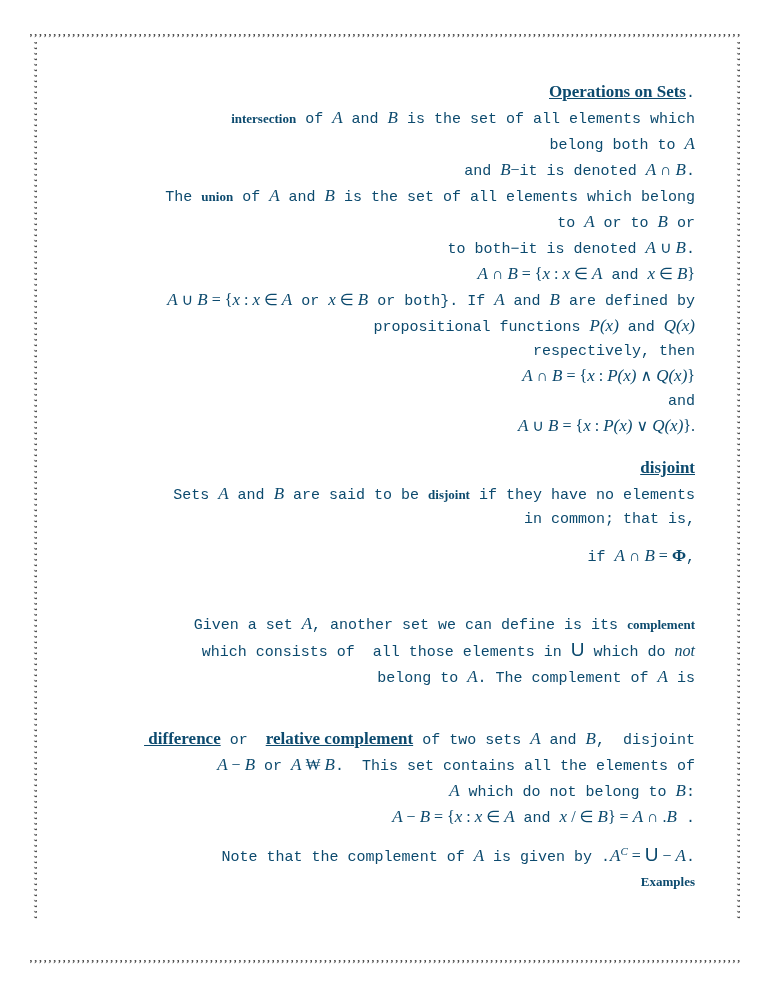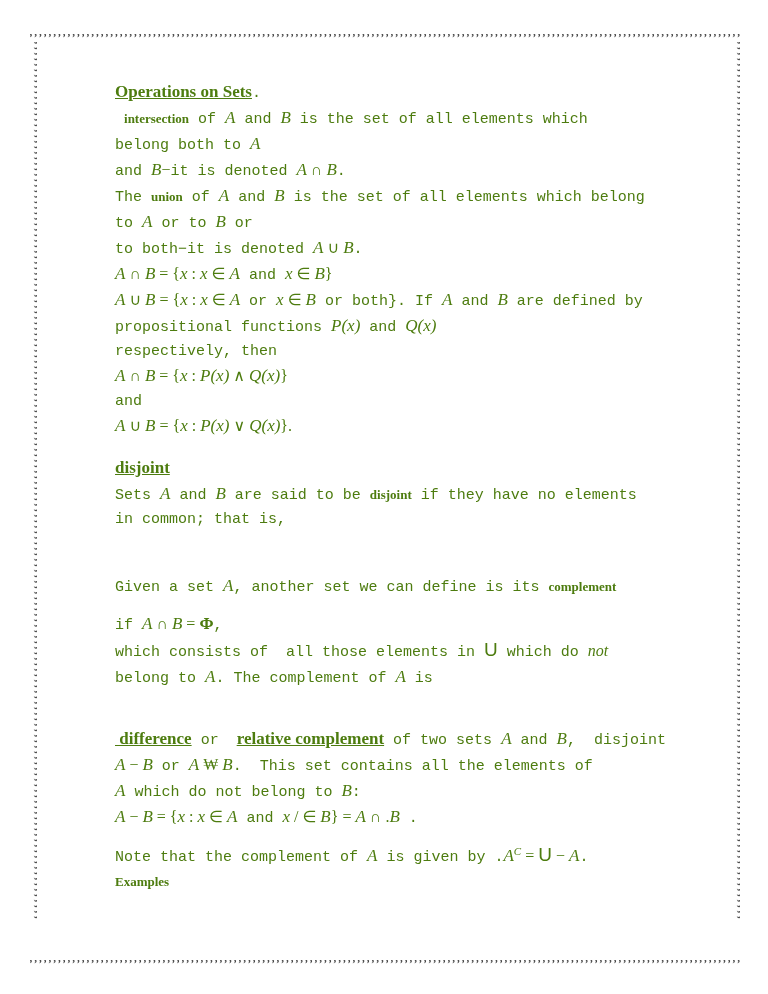--- a/index.html
+++ b/index.html
@@ -51,40 +51,40 @@
   .r-c{font-family:"Liberation Serif", serif;font-style:italic;font-size:11px;vertical-align:6px;}
 </style>
 </head>
 <body>
 
 <div class="page">
   <div class="b-top" style="color: rgb(63, 63, 63);">,,,,,,,,,,,,,,,,,,,,,,,,,,,,,,,,,,,,,,,,,,,,,,,,,,,,,,,,,,,,,,,,,,,,,,,,,,,,,,,,,,,,,,,,,,,,,,,,,,,,,,,,,,,,,,,,,,,,,,,,,,,,,,,,,,,,,,,,,,,,,,,,,,,,,,</div>
   <div class="b-bottom" style="color: rgb(63, 63, 63);">,,,,,,,,,,,,,,,,,,,,,,,,,,,,,,,,,,,,,,,,,,,,,,,,,,,,,,,,,,,,,,,,,,,,,,,,,,,,,,,,,,,,,,,,,,,,,,,,,,,,,,,,,,,,,,,,,,,,,,,,,,,,,,,,,,,,,,,,,,,,,,,,,,,,,,</div>
   <div class="b-left" style="color: rgb(63, 63, 63);">,,,,,,,,,,,,,,,,,,,,,,,,,,,,,,,,,,,,,,,,,,,,,,,,,,,,,,,,,,,,,,,,,,,,,,,,,,,,,,,,,,,,,,,,,,,,,,,,,,,,,,,,,,,,,,,,,,,,,,,,,,,,,,,,,,,,,,,,,,,,,,,,,,,,,,,,,,,,,,,,</div>
   <div class="b-right" style="color: rgb(63, 63, 63);">,,,,,,,,,,,,,,,,,,,,,,,,,,,,,,,,,,,,,,,,,,,,,,,,,,,,,,,,,,,,,,,,,,,,,,,,,,,,,,,,,,,,,,,,,,,,,,,,,,,,,,,,,,,,,,,,,,,,,,,,,,,,,,,,,,,,,,,,,,,,,,,,,,,,,,,,,,,,,,,,</div>
-  <div class="content" style="color: #4d7c0f;">
+  <div class="content" style="color: #0c4a6e; text-align: right;">
       <div class="line"><span class="r-bu">Operations on Sets</span><span class="r-n">.</span></div>
       <div class="line"><span class="r-n"> </span><span class="r-b">intersection</span><span class="r-n"> of </span><span class="r-i">A</span><span class="r-n"> and </span><span class="r-i">B</span><span class="r-n"> is the set of all elements which</span></div>
       <div class="line"><span class="r-n">belong both to </span><span class="r-i">A</span></div>
       <div class="line"><span class="r-n">and </span><span class="r-i">B</span><span class="r-y">−</span><span class="r-n">it is denoted </span><span class="r-i">A</span><span class="r-y"> ∩ </span><span class="r-i">B</span><span class="r-n">.</span></div>
       <div class="line"><span class="r-n">The </span><span class="r-b">union</span><span class="r-n"> of </span><span class="r-i">A</span><span class="r-n"> and </span><span class="r-i">B</span><span class="r-n"> is the set of all elements which belong</span></div>
       <div class="line"><span class="r-n">to </span><span class="r-i">A</span><span class="r-n"> or to </span><span class="r-i">B</span><span class="r-n"> or</span></div>
       <div class="line"><span class="r-n">to both−it is denoted </span><span class="r-i">A</span><span class="r-y"> ∪ </span><span class="r-i">B</span><span class="r-n">.</span></div>
       <div class="line"><span class="r-i">A</span><span class="r-y"> ∩ </span><span class="r-i">B</span><span class="r-y"> = {</span><span class="r-i">x</span><span class="r-y"> : </span><span class="r-i">x</span><span class="r-y"> ∈ </span><span class="r-i">A</span><span class="r-n"> and </span><span class="r-i">x</span><span class="r-y"> ∈ </span><span class="r-i">B</span><span class="r-y">}</span></div>
       <div class="line"><span class="r-i">A</span><span class="r-y"> ∪ </span><span class="r-i">B</span><span class="r-y"> = {</span><span class="r-i">x</span><span class="r-y"> : </span><span class="r-i">x</span><span class="r-y"> ∈ </span><span class="r-i">A</span><span class="r-n"> or </span><span class="r-i">x</span><span class="r-y"> ∈ </span><span class="r-i">B</span><span class="r-n"> or both}. If </span><span class="r-i">A</span><span class="r-n"> and </span><span class="r-i">B</span><span class="r-n"> are defined by</span></div>
       <div class="line"><span class="r-n">propositional functions </span><span class="r-i">P(x)</span><span class="r-n"> and </span><span class="r-i">Q(x)</span></div>
       <div class="line"><span class="r-n">respectively, then</span></div>
       <div class="line"><span class="r-i">A</span><span class="r-y"> ∩ </span><span class="r-i">B</span><span class="r-y"> = {</span><span class="r-i">x</span><span class="r-y"> : </span><span class="r-i">P(x)</span><span class="r-y"> ∧ </span><span class="r-i">Q(x)</span><span class="r-y">}</span></div>
       <div class="line"><span class="r-n">and</span></div>
       <div class="line"><span class="r-i">A</span><span class="r-y"> ∪ </span><span class="r-i">B</span><span class="r-y"> = {</span><span class="r-i">x</span><span class="r-y"> : </span><span class="r-i">P(x)</span><span class="r-y"> ∨ </span><span class="r-i">Q(x)</span><span class="r-y">}.</span></div>
       <div class="line" style="margin-top: 16px;"><span class="r-bu">disjoint</span></div>
       <div class="line"><span class="r-n">Sets </span><span class="r-i">A</span><span class="r-n"> and </span><span class="r-i">B</span><span class="r-n"> are said to be </span><span class="r-b">disjoint</span><span class="r-n"> if they have no elements</span></div>
       <div class="line"><span class="r-n">in common; that is,</span></div>
+      <div class="line" style="margin-top: 12px;"><span class="r-n">if </span><span class="r-i">A</span><span class="r-y"> ∩ </span><span class="r-i">B</span><span class="r-y"> = </span><span class="r-sb">Φ</span><span class="r-n">,</span></div>
       <div class="line" style="margin-top: 42px;"><span class="r-n">Given a set </span><span class="r-i">A</span><span class="r-n">, another set we can define is its </span><span class="r-b">complement</span></div>
-      <div class="line" style="margin-top: 12px;"><span class="r-n">if </span><span class="r-i">A</span><span class="r-y"> ∩ </span><span class="r-i">B</span><span class="r-y"> = </span><span class="r-sb">Φ</span><span class="r-n">,</span></div>
       <div class="line"><span class="r-n">which consists of  all those elements in </span><span class="r-U">U</span><span class="r-n"> which do </span><span class="r-bi">not</span></div>
       <div class="line"><span class="r-n">belong to </span><span class="r-i">A</span><span class="r-n">. The complement of </span><span class="r-i">A</span><span class="r-n"> is</span></div>
       <div class="line" style="margin-top: 36px;"><span class="r-bu"> difference</span><span class="r-n"> or  </span><span class="r-bu">relative complement</span><span class="r-n"> of two sets </span><span class="r-i">A</span><span class="r-n"> and </span><span class="r-i">B</span><span class="r-n">,  disjoint</span></div>
       <div class="line"><span class="r-i">A</span><span class="r-y"> − </span><span class="r-i">B</span><span class="r-n"> or </span><span class="r-i">A</span><span class="r-y"> ₩ </span><span class="r-i">B</span><span class="r-n">.  This set contains all the elements of</span></div>
       <div class="line"><span class="r-i">A</span><span class="r-n"> which do not belong to </span><span class="r-i">B</span><span class="r-n">:</span></div>
       <div class="line"><span class="r-i">A</span><span class="r-y"> − </span><span class="r-i">B</span><span class="r-y"> = {</span><span class="r-i">x</span><span class="r-y"> : </span><span class="r-i">x</span><span class="r-y"> ∈ </span><span class="r-i">A</span><span class="r-n"> and </span><span class="r-i">x</span><span class="r-y"> / ∈ </span><span class="r-i">B</span><span class="r-y">} = </span><span class="r-i">A</span><span class="r-y"> ∩ .</span><span class="r-i">B</span><span class="r-n"> .</span></div>
       <div class="line" style="margin-top: 8px;"><span class="r-n">Note that the complement of </span><span class="r-i">A</span><span class="r-n"> is given by .</span><span class="r-i">A</span><span class="r-c">C</span><span class="r-y"> = </span><span class="r-U">U</span><span class="r-y"> − </span><span class="r-i">A</span><span class="r-n">.</span></div>
       <div class="line"><span class="r-b">Examples</span></div>
     </div>
 </div>

